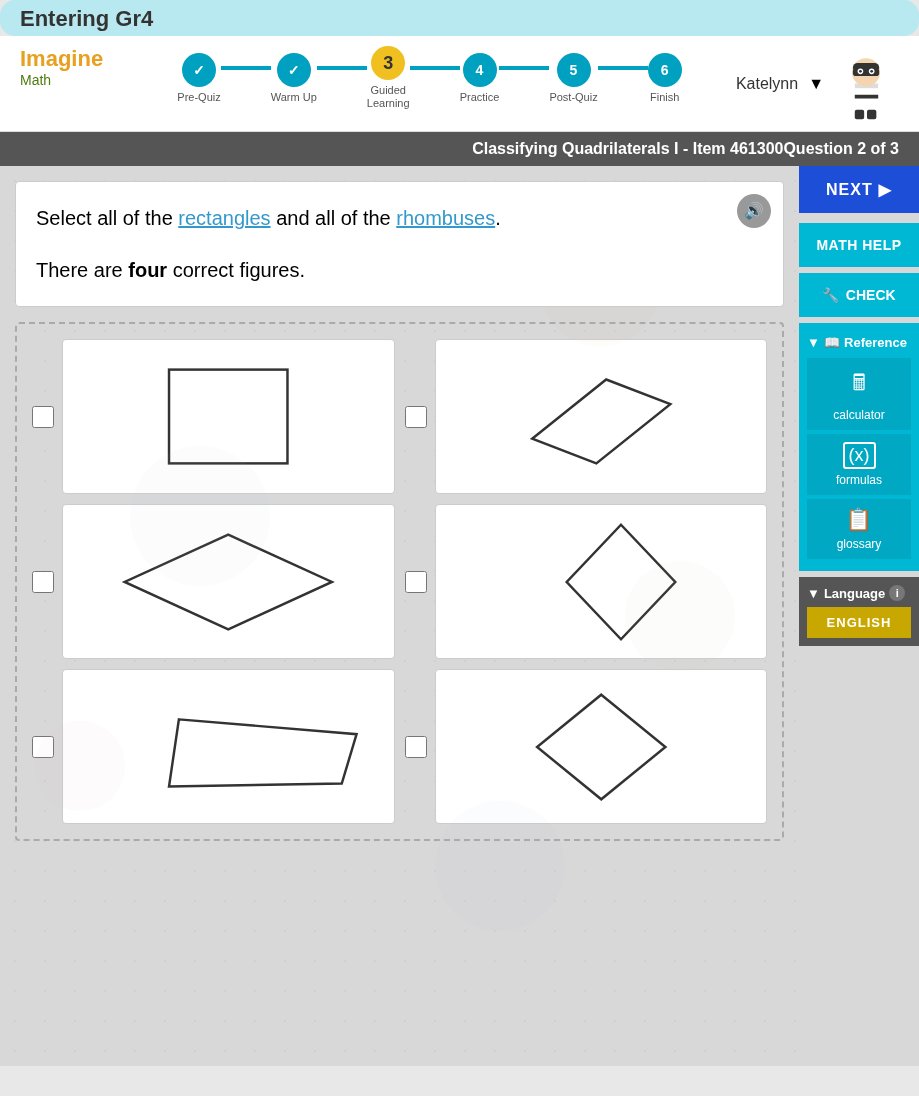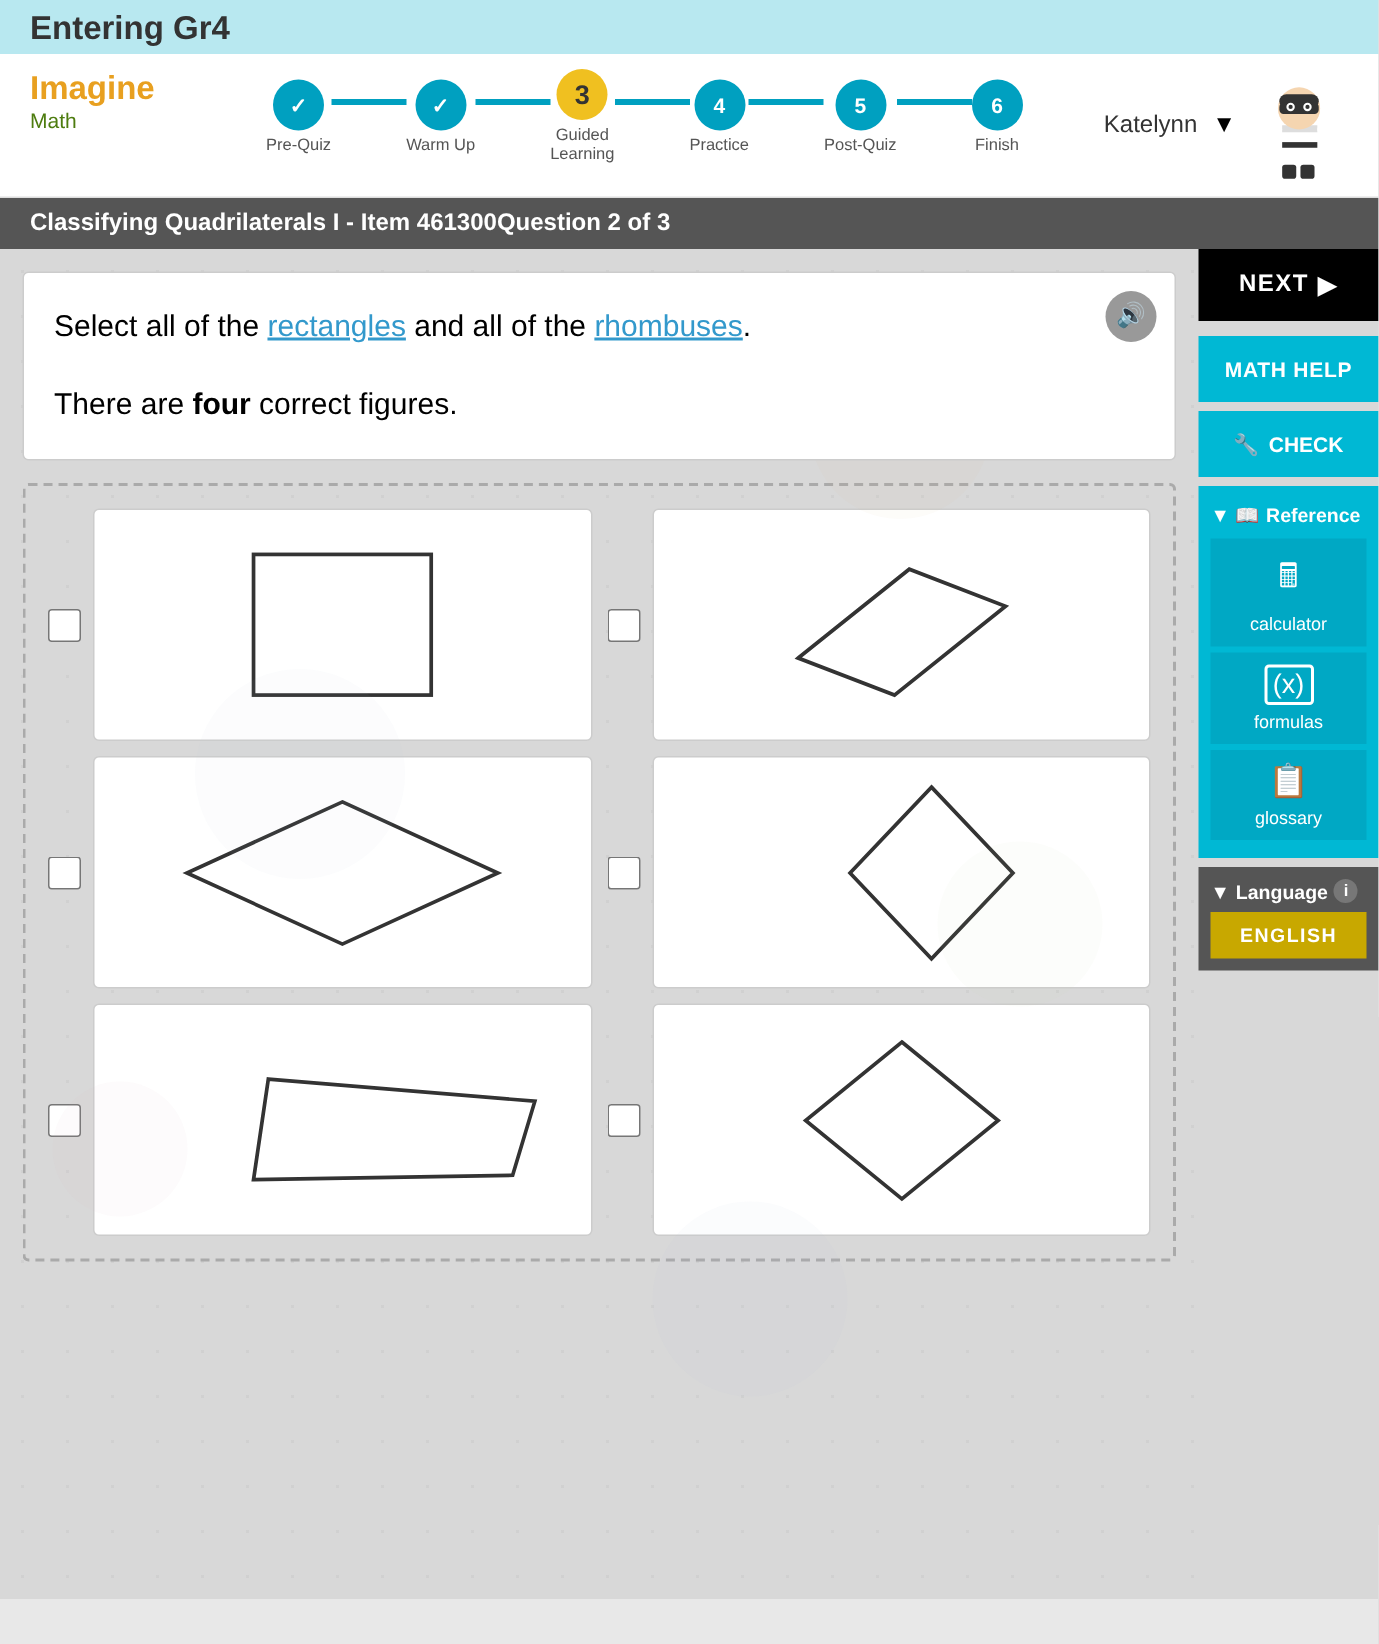--- a/index.html
+++ b/index.html
@@ -5,20 +5,21 @@
     * { box-sizing: border-box; margin: 0; padding: 0; }
     body { font-family: Arial, sans-serif; background: #e8e8e8; width: 919px; min-height: 1096px; overflow-x: hidden; }
 
     
     .top-header {
       background: #b8e8f0;
       padding: 6px 20px 4px 20px;
       font-size: 22px;
       font-weight: bold;
       color: #333;
+      border-radius: 15px;
     }
 
     
     .nav-bar {
       background: #fff;
       display: flex;
       align-items: flex-start;
       padding: 10px 20px;
       border-bottom: 1px solid #ddd;
       position: relative;
@@ -87,21 +88,21 @@
       width: 65px;
       height: 75px;
     }
 
     
     .question-header {
       background: #555;
       color: white;
       padding: 8px 20px;
       display: flex;
-      justify-content: flex-start;
+      justify-content: flex-end;
       align-items: center;
       font-size: 16px;
       font-weight: bold;
     }
 
     
     .main-content {
       display: flex;
       background: #d8d8d8;
       min-height: 900px;
@@ -235,21 +236,21 @@
 
     
     .right-sidebar {
       width: 120px;
       display: flex;
       flex-direction: column;
       gap: 0;
     }
 
     .btn-next {
-      background: #000000;
+      background: #1d4ed8;
       color: white;
       border: none;
       padding: 14px 0;
       font-size: 16px;
       font-weight: bold;
       width: 100%;
       cursor: pointer;
       letter-spacing: 1px;
       display: flex;
       align-items: center;

